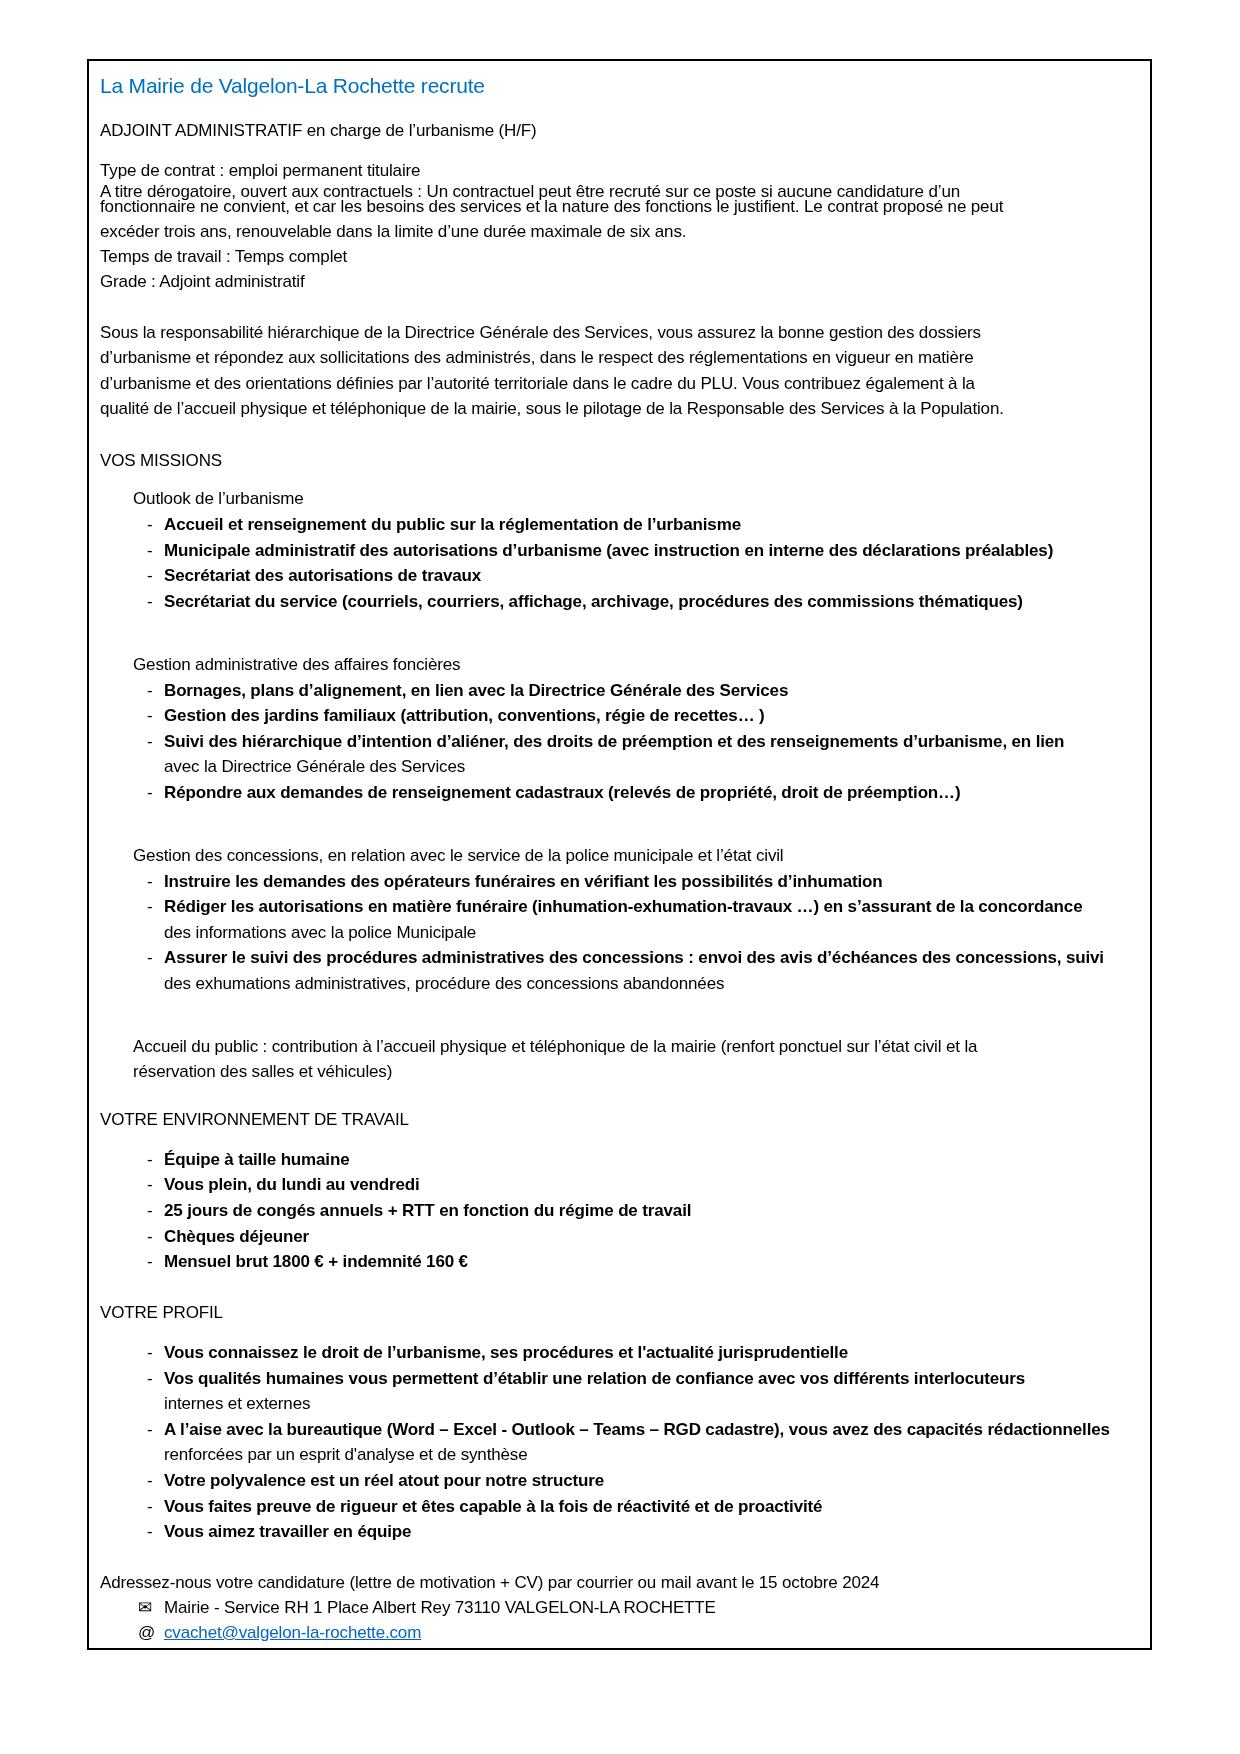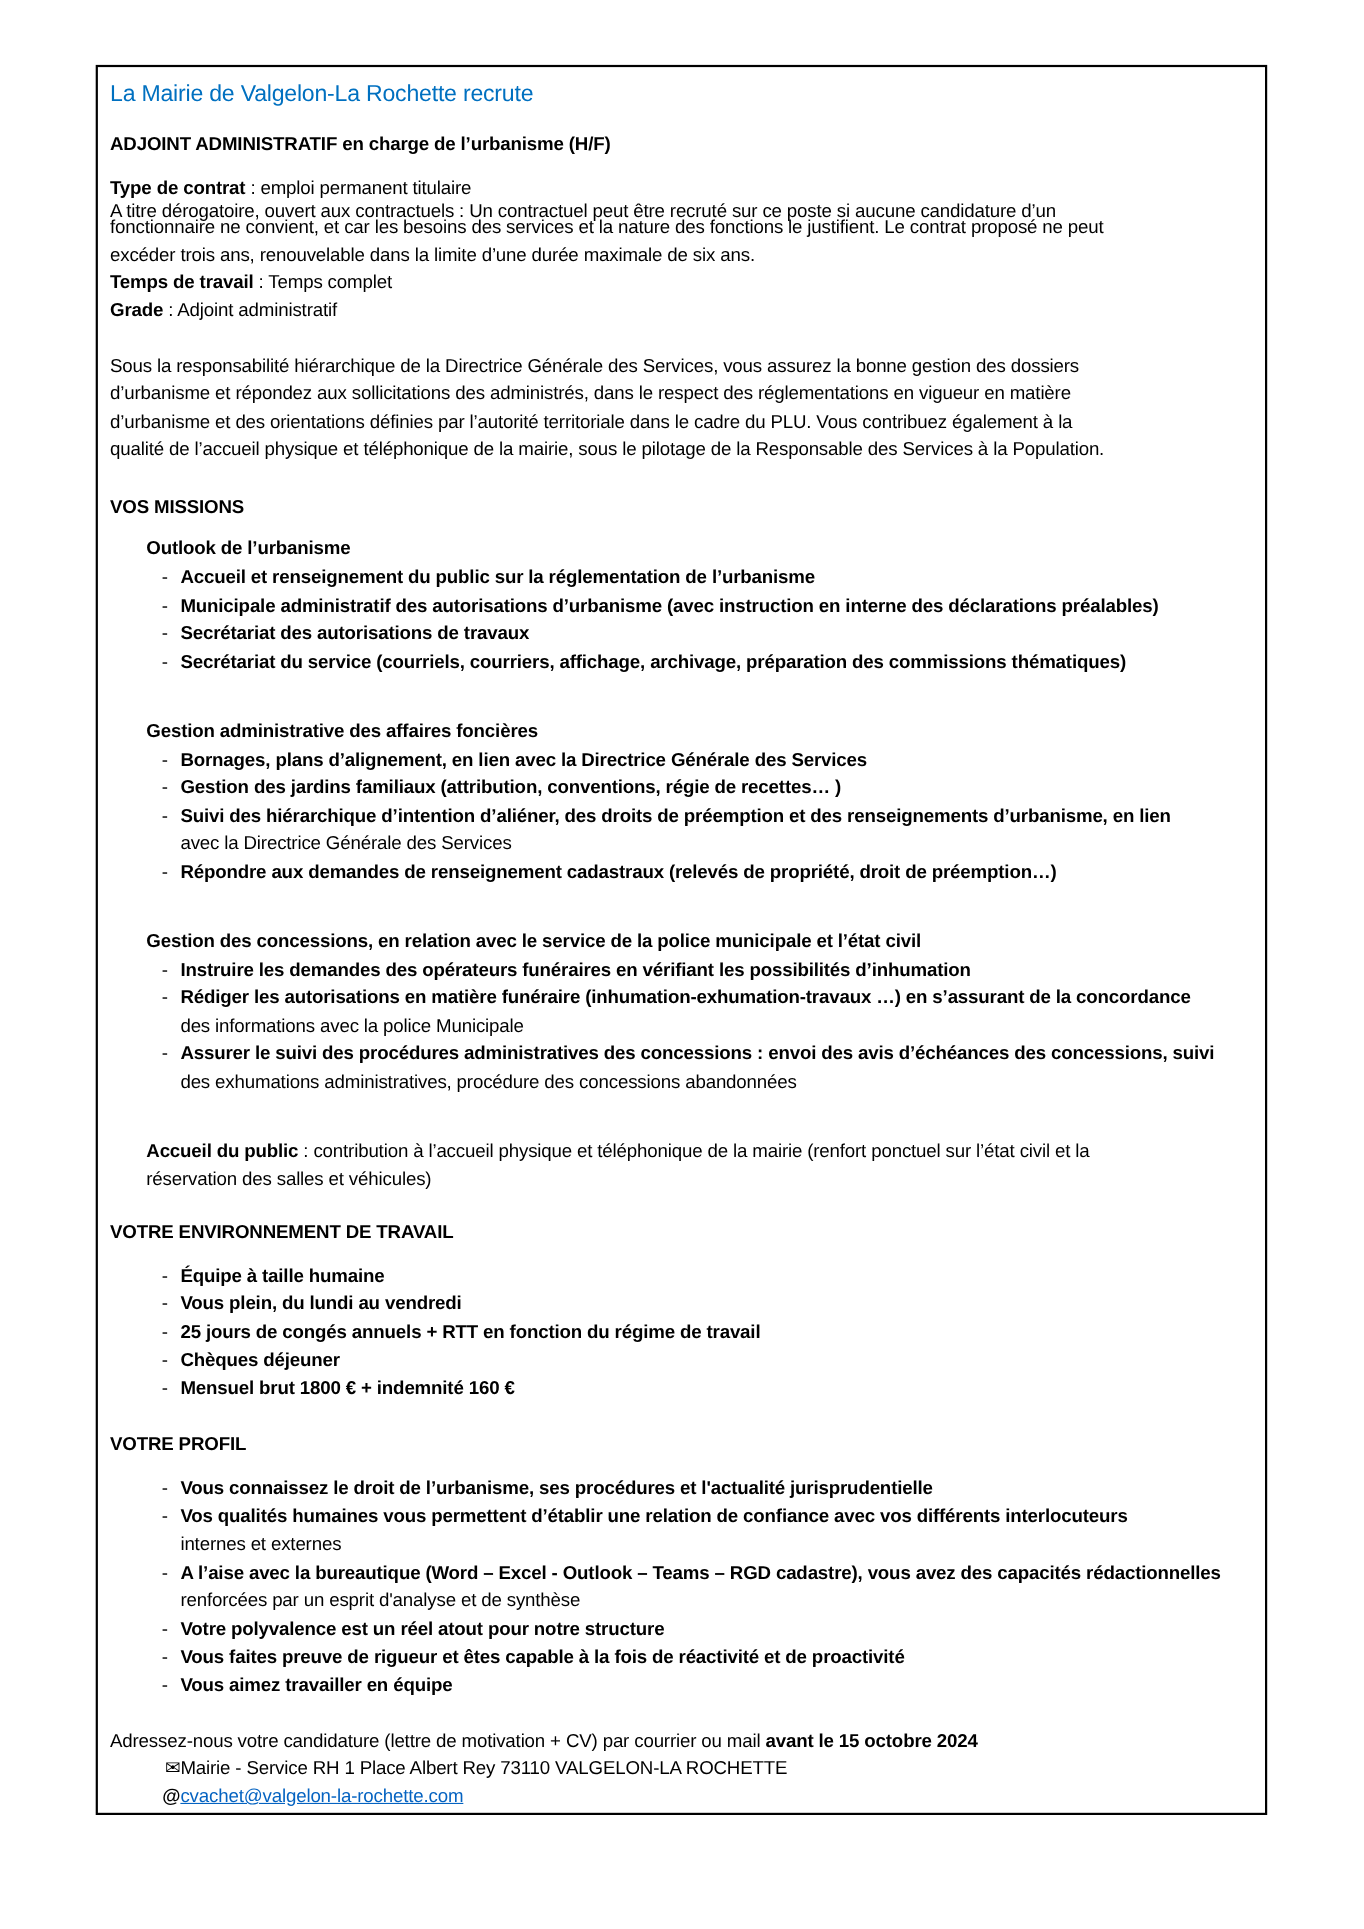--- a/index.html
+++ b/index.html
@@ -1,23 +1,23 @@
 <!DOCTYPE html>
 <html><head>
 <meta charset="utf-8">
 <style>
   html, body { margin:0; padding:0; background:#ffffff; }
   body { width:1240px; height:1754px; position:relative; overflow:hidden;
          font-family:"Liberation Sans", sans-serif; color:#000; }
   .frame { position:absolute; left:87px; top:59px; width:1061px; height:1587px;
            border:2.5px solid #000; box-sizing:content-box; }
   .content { position:absolute; left:100px; top:0; width:1045px; }
-  .ln { position:absolute; left:0; font-size:17px; line-height:22px; white-space:nowrap; letter-spacing:-0.15px;text-align:right; }
+  .ln { position:absolute; left:0; font-size:17px; line-height:22px; white-space:nowrap; letter-spacing:-0.15px; }
   .title { font-size:21px; color:#0070C0; letter-spacing:-0.2px; }
-  .b { font-weight:bold; }
+  .b { font-weight:normal; }
   .sub { left:33px; }
   .item { left:47px; }
   .item .dash { position:absolute; left:0; }
   .item .txt { position:absolute; left:17px; white-space:nowrap;font-weight:bold; }
   .cont { left:64px; }
   .contact { left:38px; }
   .contact .ico { display:inline-block; width:26px; font-size:17px; }
   .link { color:#0563C1; text-decoration:underline; }
 </style>
 </head>
@@ -52,21 +52,21 @@
   <div class="ln item" style="top:540px">
       <span class="dash">-</span>
       <span class="txt">Municipale administratif des autorisations d’urbanisme (avec instruction en interne des déclarations préalables)</span>
     </div>
   <div class="ln item" style="top:565px">
       <span class="dash">-</span>
       <span class="txt">Secrétariat des autorisations de travaux</span>
     </div>
   <div class="ln item" style="top:591px">
       <span class="dash">-</span>
-      <span class="txt">Secrétariat du service (courriels, courriers, affichage, archivage, préparation des commissions thématiques)</span>
+      <span class="txt">Secrétariat du service (courriels, courriers, affichage, archivage, procédures des commissions thématiques)</span>
     </div>
 
   <div class="ln b sub" style="top:654px">Gestion administrative des affaires foncières</div>
   <div class="ln item" style="top:680px">
       <span class="dash">-</span>
       <span class="txt">Bornages, plans d’alignement, en lien avec la Directrice Générale des Services</span>
     </div>
   <div class="ln item" style="top:705px">
       <span class="dash">-</span>
       <span class="txt">Gestion des jardins familiaux (attribution, conventions, régie de recettes… )</span>

